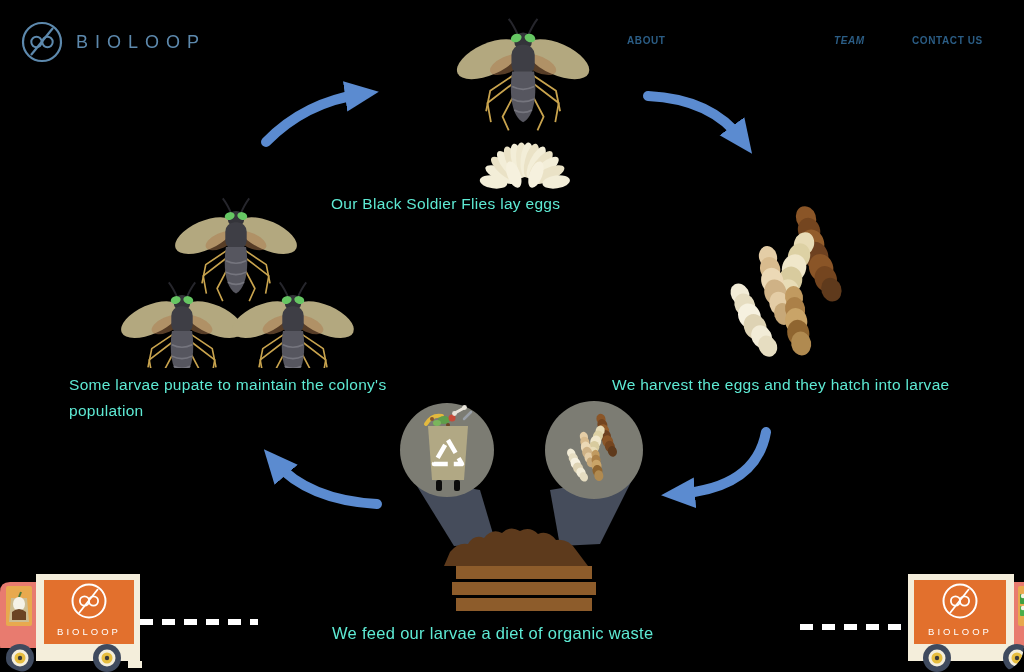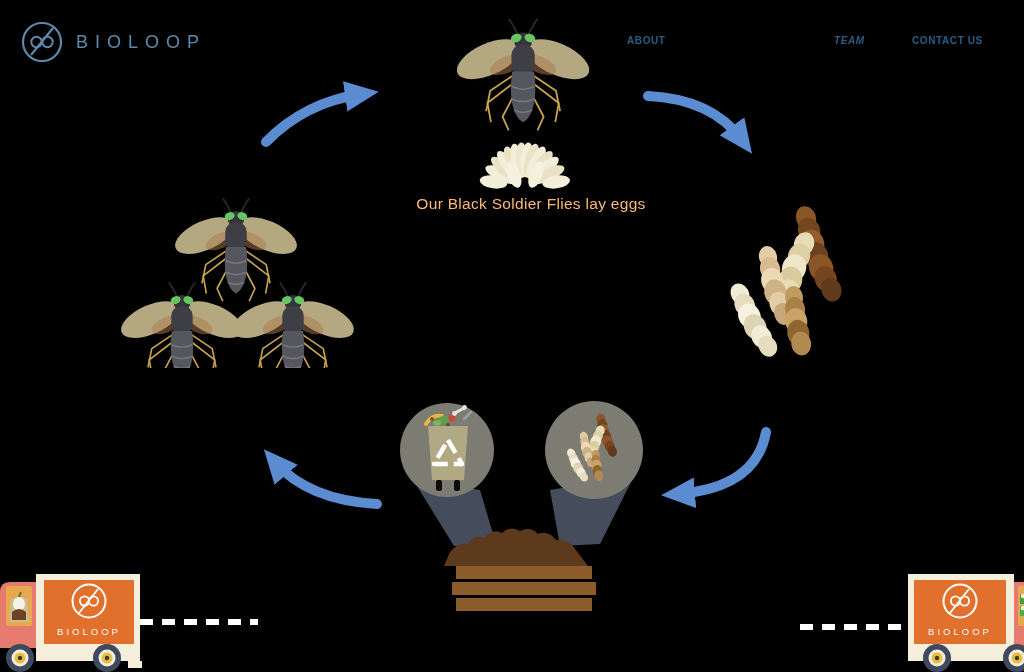--- a/index.html
+++ b/index.html
@@ -1,35 +1,35 @@
 <!DOCTYPE html>
 <html><head>
 <meta charset="utf-8">
 <style>
   html,body{margin:0;padding:0;background:#000;}
   .page{
     position:relative;width:1024px;height:672px;overflow:hidden;
-    background:#000;font-family:"Liberation Sans",sans-serif;
+    background:#000;font-family:"Liberation Sans",sans-serif;border-radius:26px;
   }
   
   .brand{position:absolute;left:20px;top:20px;display:flex;align-items:center;gap:12px;cursor:pointer;}
   .brand-name{
     color:#5d89ad;font-size:18px;letter-spacing:7px;font-weight:400;
   }
   .nav-item{
     position:absolute;top:35px;color:#2b5d85;font-size:10px;letter-spacing:0.6px;
     text-decoration:none;cursor:pointer;font-weight:700;
   }
   .nav-about{left:627px;text-align:center;}
   .nav-team{left:834px;font-style:italic;}
   .nav-contact{left:912px;}
   
   .step-caption{
-    position:absolute;color:#fdba74;font-size:15.5px;letter-spacing:0.3px;
-    text-align:center;line-height:26px;font-weight:400;
+    position:absolute;color:#5eead4;font-size:15.5px;letter-spacing:0.3px;
+    line-height:26px;font-weight:400;
   }
   .caption-top{left:331px;top:191px;width:400px;}
   .caption-right{left:612px;top:372px;width:400px;}
   .caption-left{left:69px;top:372px;width:360px;}
   .caption-bottom{left:332px;top:620px;width:400px;font-size:16.5px;}
   .fig{position:absolute;}
   .arrows{position:absolute;left:0;top:0;pointer-events:none;}
   
   .road-dashes{
     position:absolute;height:6px;
@@ -163,26 +163,28 @@
 
   <svg class="fig" style="left:443px;top:14px" width="176" height="180" viewBox="0 0 200 205">
     <use href="#bsf-fly" transform="translate(13,0) scale(0.78)"></use>
     <use href="#egg-cluster" transform="translate(30,122) scale(1.05)"></use>
   </svg>
   <div class="step-caption caption-top">Our Black Soldier Flies lay eggs</div>
 
   <svg class="fig" style="left:706px;top:202px" width="175" height="168" viewBox="0 0 175 168">
     <use href="#larvae-cluster"></use>
   </svg>
+  <div class="step-caption caption-right">We harvest the eggs and they hatch into larvae</div>
 
   <svg class="fig" style="left:118px;top:196px" width="250" height="172" viewBox="0 0 250 172">
     <use href="#bsf-fly" transform="translate(55,-2) scale(0.63)"></use>
     <use href="#bsf-fly" transform="translate(1,82) scale(0.63)"></use>
     <use href="#bsf-fly" transform="translate(112,82) scale(0.63)"></use>
   </svg>
+  <div class="step-caption caption-left">Some larvae pupate to maintain the colony's population</div>
 
   <svg class="fig" style="left:392px;top:392px" width="272" height="232" viewBox="0 0 272 232">
     <polygon points="20,86 88,98 104,152 62,154" fill="#454c5b"></polygon>
     <polygon points="158,98 242,84 208,152 168,154" fill="#454c5b"></polygon>
     <circle cx="55" cy="58" r="47" fill="#7c7c73"></circle>
     <circle cx="202" cy="58" r="49" fill="#7c7c73"></circle>
 
     <g>
       <path d="M34,32 Q40,22 50,24" stroke="#e3b93e" stroke-width="4" fill="none" stroke-linecap="round"></path>
       <ellipse cx="52" cy="28" rx="6" ry="4" fill="#5f9e4a"></ellipse>
@@ -201,20 +203,21 @@
     </g>
     <use href="#larvae-cluster" transform="translate(164,20) scale(0.45)"></use>
 
     <path d="M52,174 L58,160 Q66,150 76,152 Q82,142 92,146 Q100,136 110,141 Q118,133 128,139 Q138,134 146,142 Q156,138 164,148 Q176,146 184,158 L196,174 Z" fill="#5d3a1c"></path>
     <g>
       <rect x="64" y="174" width="136" height="13" fill="#8d5c2b"></rect>
       <rect x="60" y="190" width="144" height="13" fill="#8d5c2b"></rect>
       <rect x="64" y="206" width="136" height="13" fill="#8d5c2b"></rect>
     </g>
   </svg>
+  <div class="step-caption caption-bottom">We feed our larvae a diet of organic waste</div>
 
   <div class="road-dashes dashes-left"></div>
   <div class="road-dashes dashes-right"></div>
 
   <svg class="truck truck-left" width="150" height="102" viewBox="0 0 150 102">
     <rect x="38" y="4" width="104" height="78" fill="#f4eedb"></rect>
     <path d="M2,22 Q2,12 12,12 L38,12 L38,78 L2,78 Z" fill="#e87b6f"></path>
     <rect x="8" y="16" width="26" height="40" rx="2" fill="#e8a94e"></rect>
     <path d="M13,28 L29,28 L31,52 L11,52 Z" fill="#cdbd92"></path>
     <path d="M21,27 L23,22" stroke="#4a7a3a" stroke-width="2"></path>

